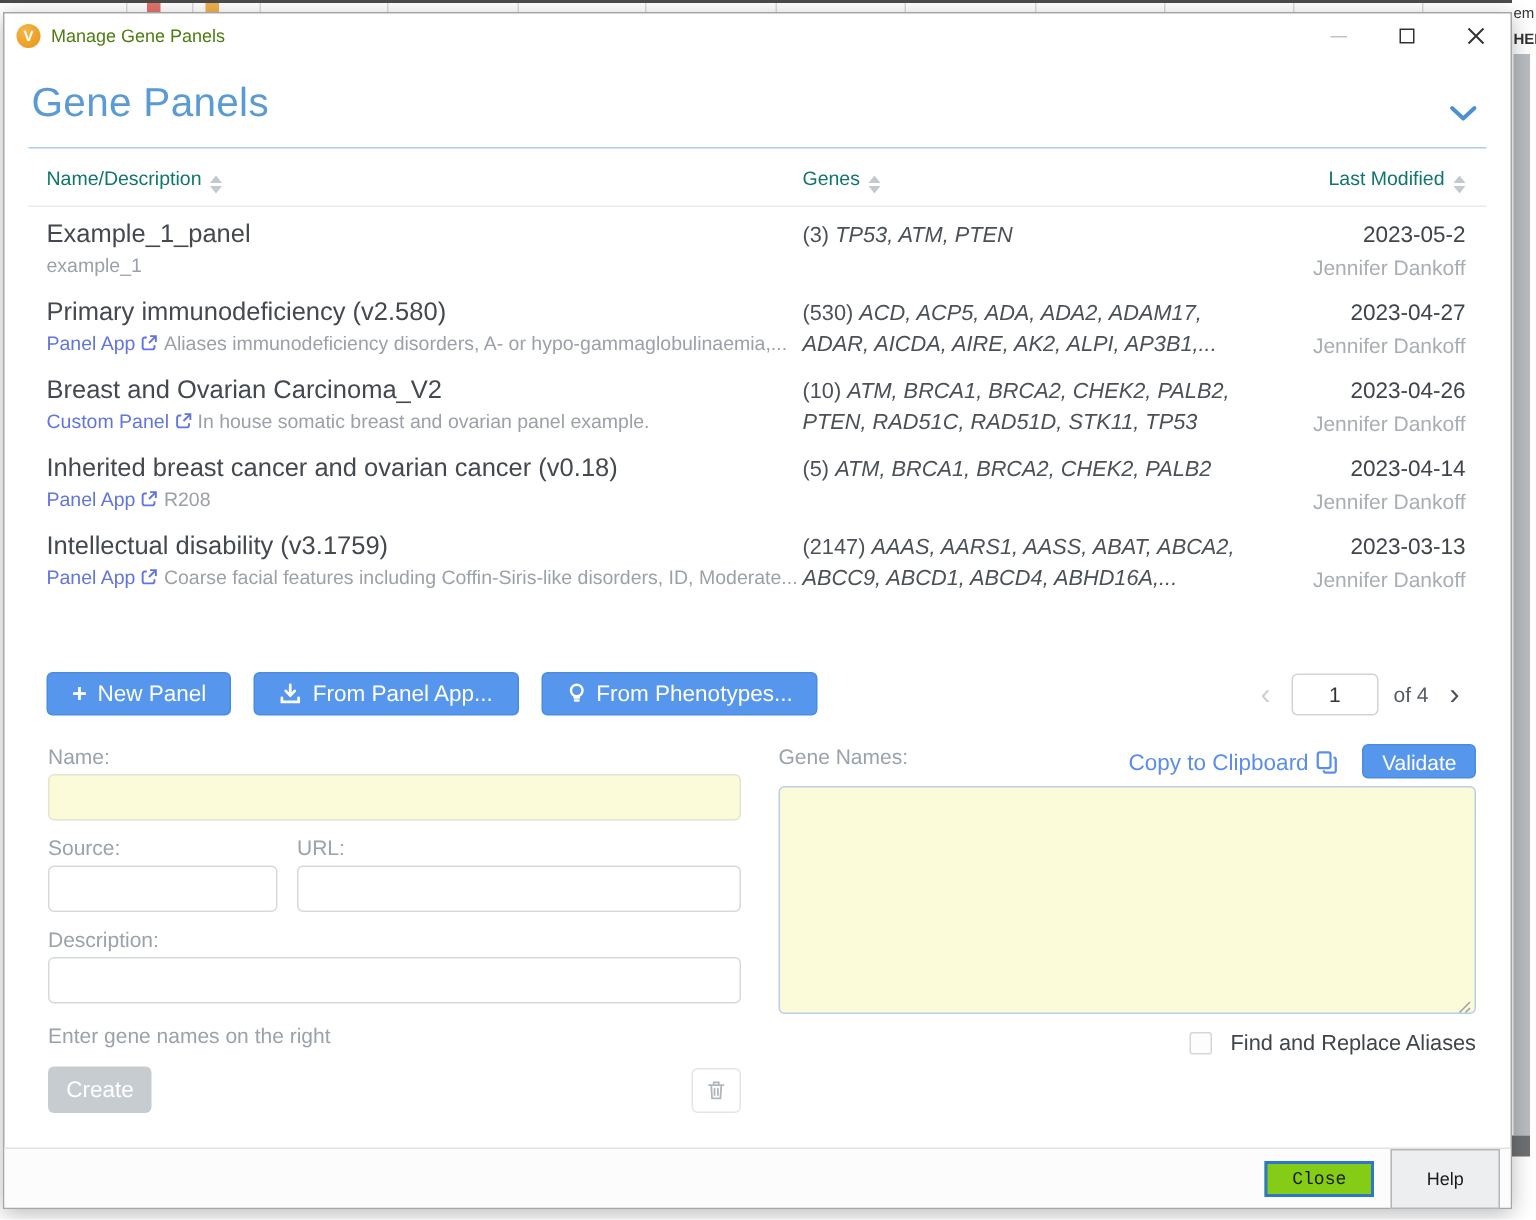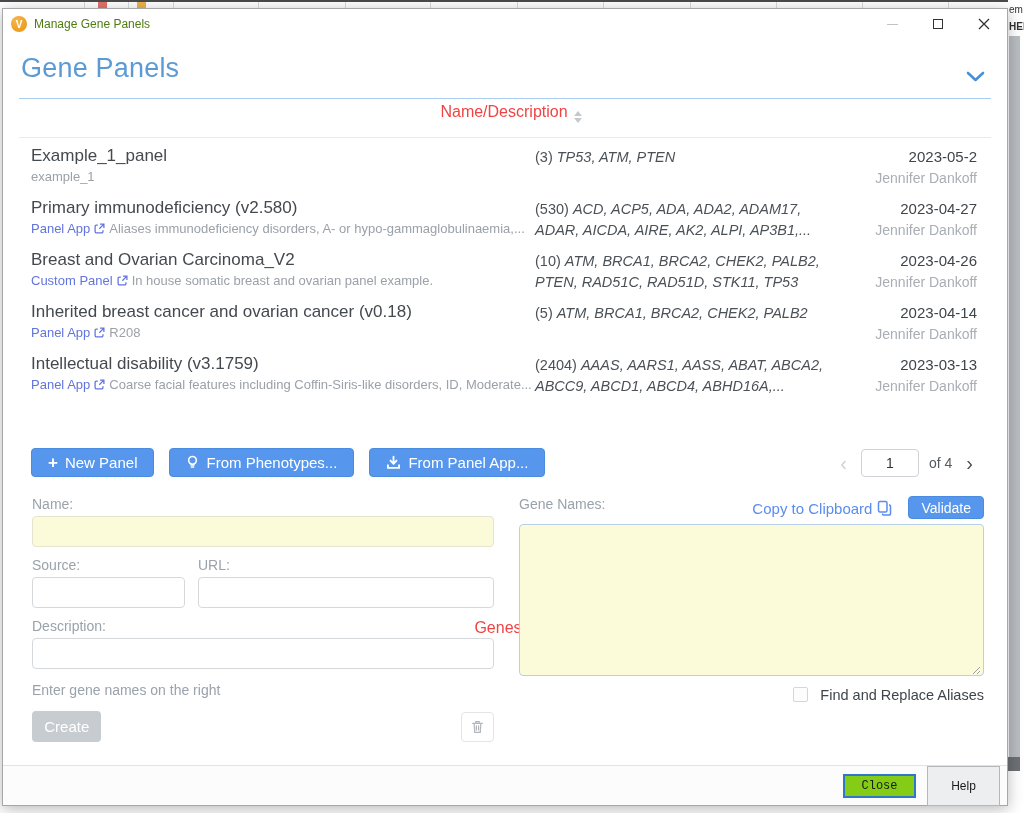--- a/index.html
+++ b/index.html
@@ -39,21 +39,21 @@
 
   .content{padding:0 16px;}
 
   
   .panel-head{position:relative;border-bottom:1px solid #abcdf0;padding:14px 2px 14px 2px;}
   .panel-title{font-size:27px;color:#5b9bd5;font-weight:400;letter-spacing:.2px;}
   .chevron{position:absolute;right:6px;bottom:12px;}
 
   
   .gt-head{display:flex;align-items:center;height:34px;margin-top:4px;
-    border-bottom:1px solid #e8eaec;color:#ef4444;font-size:16px;flex-direction:column;}
+    border-bottom:1px solid #e8eaec;color:#0f766e;font-size:13px;}
   .gt-row{display:flex;min-height:52px;align-items:flex-start;padding-top:7px;box-sizing:border-box;}
   .col-name{flex:0 0 516px;padding-left:12px;box-sizing:border-box;}
   .col-genes{flex:0 0 300px;}
   .col-mod{flex:1;text-align:right;padding-right:14px;}
   .sort{display:inline-flex;flex-direction:column;margin-left:6px;vertical-align:1px;}
   .sort i{display:block;width:0;height:0;border-left:4px solid transparent;border-right:4px solid transparent;}
   .sort .up{border-bottom:5px solid #c3c9cf;margin-bottom:2px;}
   .sort .down{border-top:5px solid #c3c9cf;}
   .row-name{font-size:17px;color:#44494f;line-height:22px;}
   .row-desc{font-size:13px;color:#9ba1a8;line-height:19px;white-space:nowrap;overflow:hidden;}
@@ -276,47 +276,47 @@
       <div class="col-name">
         <div class="row-name">Intellectual disability (v3.1759)</div>
         <div class="row-desc">
           <span class="src-link">Panel App</span><span class="ext-icon"><svg width="11" height="11" viewBox="0 0 12 12">
                 <path d="M4.2 2.2 H2.6 A1.4 1.4 0 0 0 1.2 3.6 V9.4 A1.4 1.4 0 0 0 2.6 10.8 H8.4 A1.4 1.4 0 0 0 9.8 9.4 V7.8" fill="none" stroke="#6274df" stroke-width="1.4"></path>
                 <path d="M6.6 1.2 H10.8 V5.4 M10.8 1.2 L5.8 6.2" fill="none" stroke="#6274df" stroke-width="1.4"></path>
               </svg></span><span>Coarse facial features including Coffin-Siris-like disorders, ID, Moderate...</span>
         </div>
       </div>
       <div class="col-genes genes-cell">
-        <span>(2404)</span>
+        <span>(2147)</span>
         <span class="genes-list">AAAS, AARS1, AASS, ABAT, ABCA2, ABCC9, ABCD1, ABCD4, ABHD16A,...</span>
       </div>
       <div class="col-mod">
         <div class="mod-date">2023-03-13</div>
         <div class="mod-author">Jennifer Dankoff</div>
       </div>
     </div>
 
     <div class="actions">
       <button class="btn-blue">
         <span style="font-size:17px;font-weight:bold;">+</span>
         <span>New Panel</span>
+      </button>
+      <button class="btn-blue">
+        <svg width="15" height="15" viewBox="0 0 14 14">
+            <path d="M7 1.5 V7.5 M4.2 5.2 L7 8.2 L9.8 5.2" fill="none" stroke="#fff" stroke-width="1.7" stroke-linecap="round" stroke-linejoin="round"></path>
+            <path d="M1.8 9.5 V12 H12.2 V9.5" fill="none" stroke="#fff" stroke-width="1.7" stroke-linecap="round"></path>
+          </svg>
+        <span>From Panel App...</span>
       </button>
       <button class="btn-blue">
         <svg width="13" height="15" viewBox="0 0 12 14">
             <circle cx="6" cy="5" r="3.6" fill="none" stroke="#fff" stroke-width="1.5"></circle>
             <path d="M4.6 9.3 H7.4 M4.9 11.2 H7.1" stroke="#fff" stroke-width="1.5" stroke-linecap="round"></path>
           </svg>
         <span>From Phenotypes...</span>
-      </button>
-      <button class="btn-blue">
-        <svg width="15" height="15" viewBox="0 0 14 14">
-            <path d="M7 1.5 V7.5 M4.2 5.2 L7 8.2 L9.8 5.2" fill="none" stroke="#fff" stroke-width="1.7" stroke-linecap="round" stroke-linejoin="round"></path>
-            <path d="M1.8 9.5 V12 H12.2 V9.5" fill="none" stroke="#fff" stroke-width="1.7" stroke-linecap="round"></path>
-          </svg>
-        <span>From Panel App...</span>
       </button>
       <div class="pager">
         <span class="pg-prev">‹</span>
         <input class="pg-input" value="1" style="">
         <span class="pg-of">of 4</span>
         <span class="pg-next">›</span>
       </div>
     </div>
 
     <div class="form-area">

